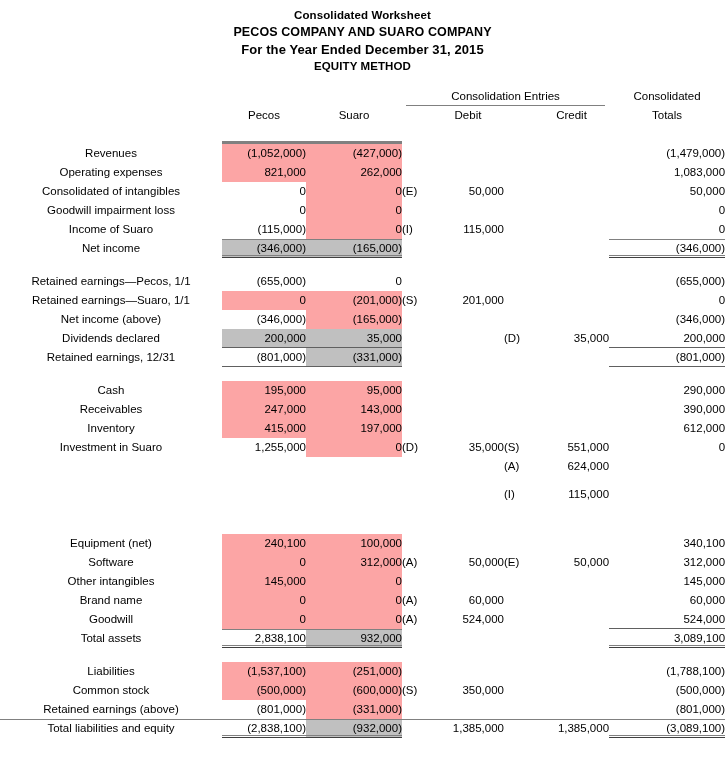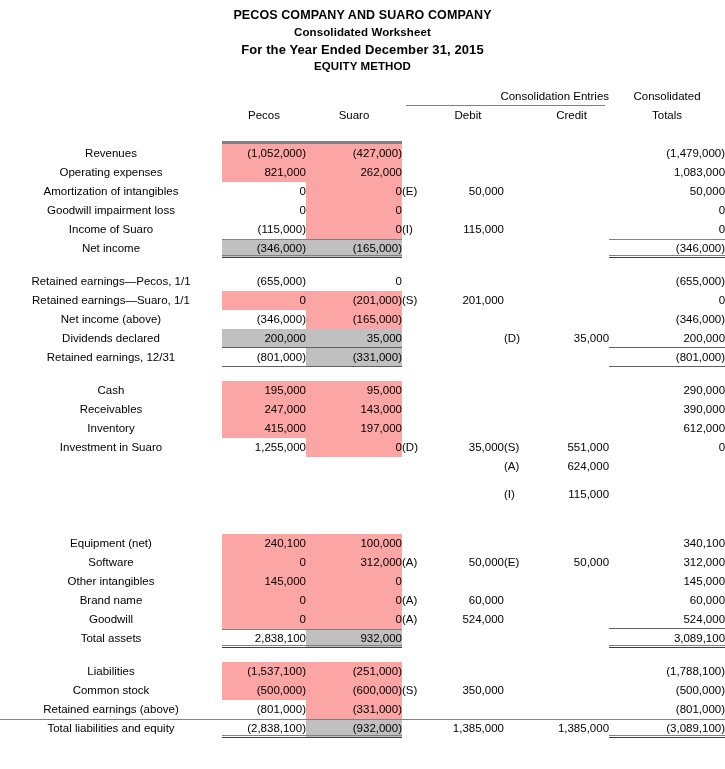--- a/index.html
+++ b/index.html
@@ -116,21 +116,21 @@
   tr.spacer-big td { height: 30px; line-height: 30px; }
 
   
   .hdr-txt {
     font-weight: bold;
     text-align: center;
     font-size: 11.5px;
   }
   .ce-span {
     font-weight: bold;
-    text-align: right;
+    text-align: center;
     background-image: linear-gradient(to bottom, transparent 0, transparent calc(100% - 1px), #808080 calc(100% - 1px));
     background-repeat: no-repeat;
     background-size: calc(100% - 8px) 100%;
     background-position: 4px 0;
     margin-top: 34px;
   }
 
   
   .thickrule {
     height: 4px;
@@ -147,22 +147,22 @@
     position: absolute;
     left: 20px;
     top: 770px;
     font-size: 11.5px;
   }
 </style>
 </head>
 <body>
 
 <div class="title-block">
+  <div class="tline t2">Consolidated Worksheet</div>
   <div class="tline t1">PECOS COMPANY AND SUARO COMPANY</div>
-  <div class="tline t2">Consolidated Worksheet</div>
   <div class="tline t3">For the Year Ended December 31, 2015</div>
   <div class="tline t4">EQUITY METHOD</div>
 </div>
 
 <table class="ws">
   <colgroup>
     <col class="c-label">
       <col class="c-pecos">
       <col class="c-suaro">
     <col class="c-dkey">
@@ -214,21 +214,21 @@
     <td class="lbl">Operating expenses</td>
     <td class="num pecos sh">821,000</td>
     <td class="num suaro sh">262,000</td>
     <td class="key"></td>
     <td class="num debit"></td>
     <td class="key"></td>
     <td class="num credit"></td>
     <td class="num total">1,083,000</td>
   </tr>
   <tr>
-    <td class="lbl">Amortization of intangibles</td>
+    <td class="lbl">Consolidated of intangibles</td>
     <td class="num pecos">0</td>
     <td class="num suaro sh">0</td>
     <td class="key">(E)</td>
     <td class="num debit">50,000</td>
     <td class="key"></td>
     <td class="num credit"></td>
     <td class="num total">50,000</td>
   </tr>
   <tr>
     <td class="lbl">Goodwill impairment loss</td>

